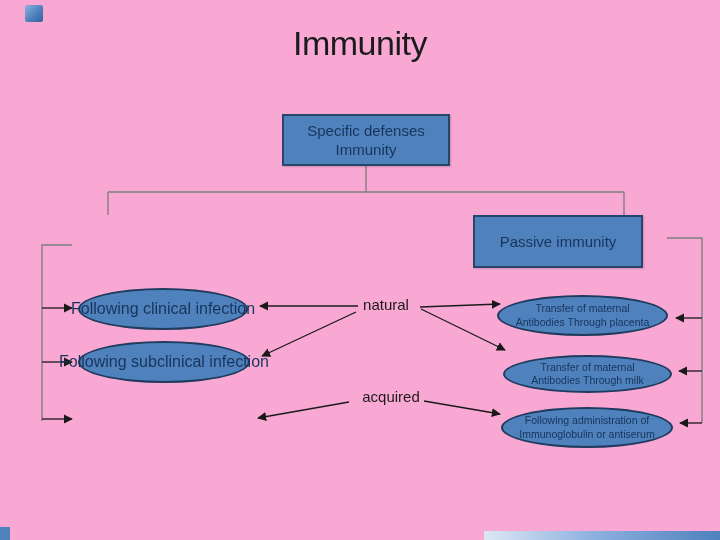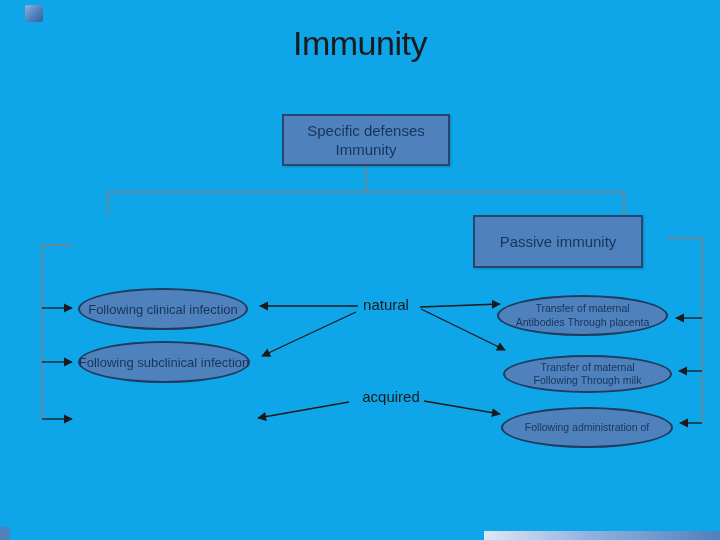--- a/index.html
+++ b/index.html
@@ -1,17 +1,17 @@
 <!DOCTYPE html>
 <html><head>
 <meta charset="utf-8">
 <style>
   html,body{margin:0;padding:0;}
   body{width:720px;height:540px;font-family:"Liberation Sans",sans-serif;background:#ffffff;}
-  .slide{position:relative;width:720px;height:540px;background:#0ea5e9;overflow:hidden;}
+  .slide{position:relative;width:720px;height:540px;background:#f9a8d4;overflow:hidden;}
 
   
   .corner-sq{position:absolute;left:25px;top:5px;width:18px;height:17px;
     background:linear-gradient(135deg,#8fb2e0 0%,#4f81bd 55%,#35619f 100%);border-radius:2px;}
   .bl-sq{position:absolute;left:0;top:527px;width:10px;height:13px;background:#4f81bd;}
   .br-bar{position:absolute;left:484px;top:531px;width:236px;height:9px;
     background:linear-gradient(to right,#dde7f4 0%,#8fb2e0 45%,#4f81bd 100%);}
 
   .title{position:absolute;left:0;top:24px;width:720px;text-align:center;
     font-size:34px;letter-spacing:-0.5px;color:#1b1b1b;font-weight:400;}
@@ -19,21 +19,21 @@
   svg.connectors{position:absolute;left:0;top:0;width:720px;height:540px;}
 
   .box{position:absolute;background:#4f81bd;border:2px solid #26466b;
     box-sizing:border-box;display:flex;flex-direction:column;align-items:center;justify-content:center;
     color:#17355c;font-size:15px;line-height:1.3;text-align:center;box-shadow:1px 1px 2px rgba(0,0,0,0.18);}
   .box span{display:block;white-space:nowrap;}
 
   .ellipse{position:absolute;background:#4f81bd;border:2px solid #1f3b5d;border-radius:50%;
     box-sizing:border-box;display:flex;flex-direction:column;align-items:center;justify-content:center;
     color:#17355c;text-align:center;}
-  .ellipse.one{font-size:13px;}
+  .ellipse.one{font-size:16px;}
   .ellipse.two{font-size:10.5px;line-height:1.25;}
   .ellipse span{display:block;white-space:nowrap;}
 
   .midlabel{position:absolute;color:#1a1a1a;font-size:15px;text-align:center;}
 
   #root-box{left:282px;top:114px;width:168px;height:52px;}
   #active-box{left:72px;top:215px;width:168px;height:53px;}
   #passive-box{left:473px;top:215px;width:170px;height:53px;}
 
   #e1{left:78px;top:288px;width:170px;height:42px;}
@@ -103,22 +103,23 @@
   <div class="ellipse one" id="e2">
     <span>Following subclinical infection</span>
   </div>
 
   <div class="ellipse two" id="e4">
     <span>Transfer of maternal</span>
     <span>Antibodies Through placenta</span>
   </div>
   <div class="ellipse two" id="e5">
     <span>Transfer of maternal</span>
-    <span>Following Through milk</span>
+    <span>Antibodies Through milk</span>
   </div>
   <div class="ellipse two" id="e6">
     <span>Following administration of</span>
+    <span>Immunoglobulin or antiserum</span>
   </div>
 
   <div class="midlabel" id="natural-label">natural</div>
   <div class="midlabel" id="acquired-label">acquired</div>
 
 </div>
 
 </body></html>

